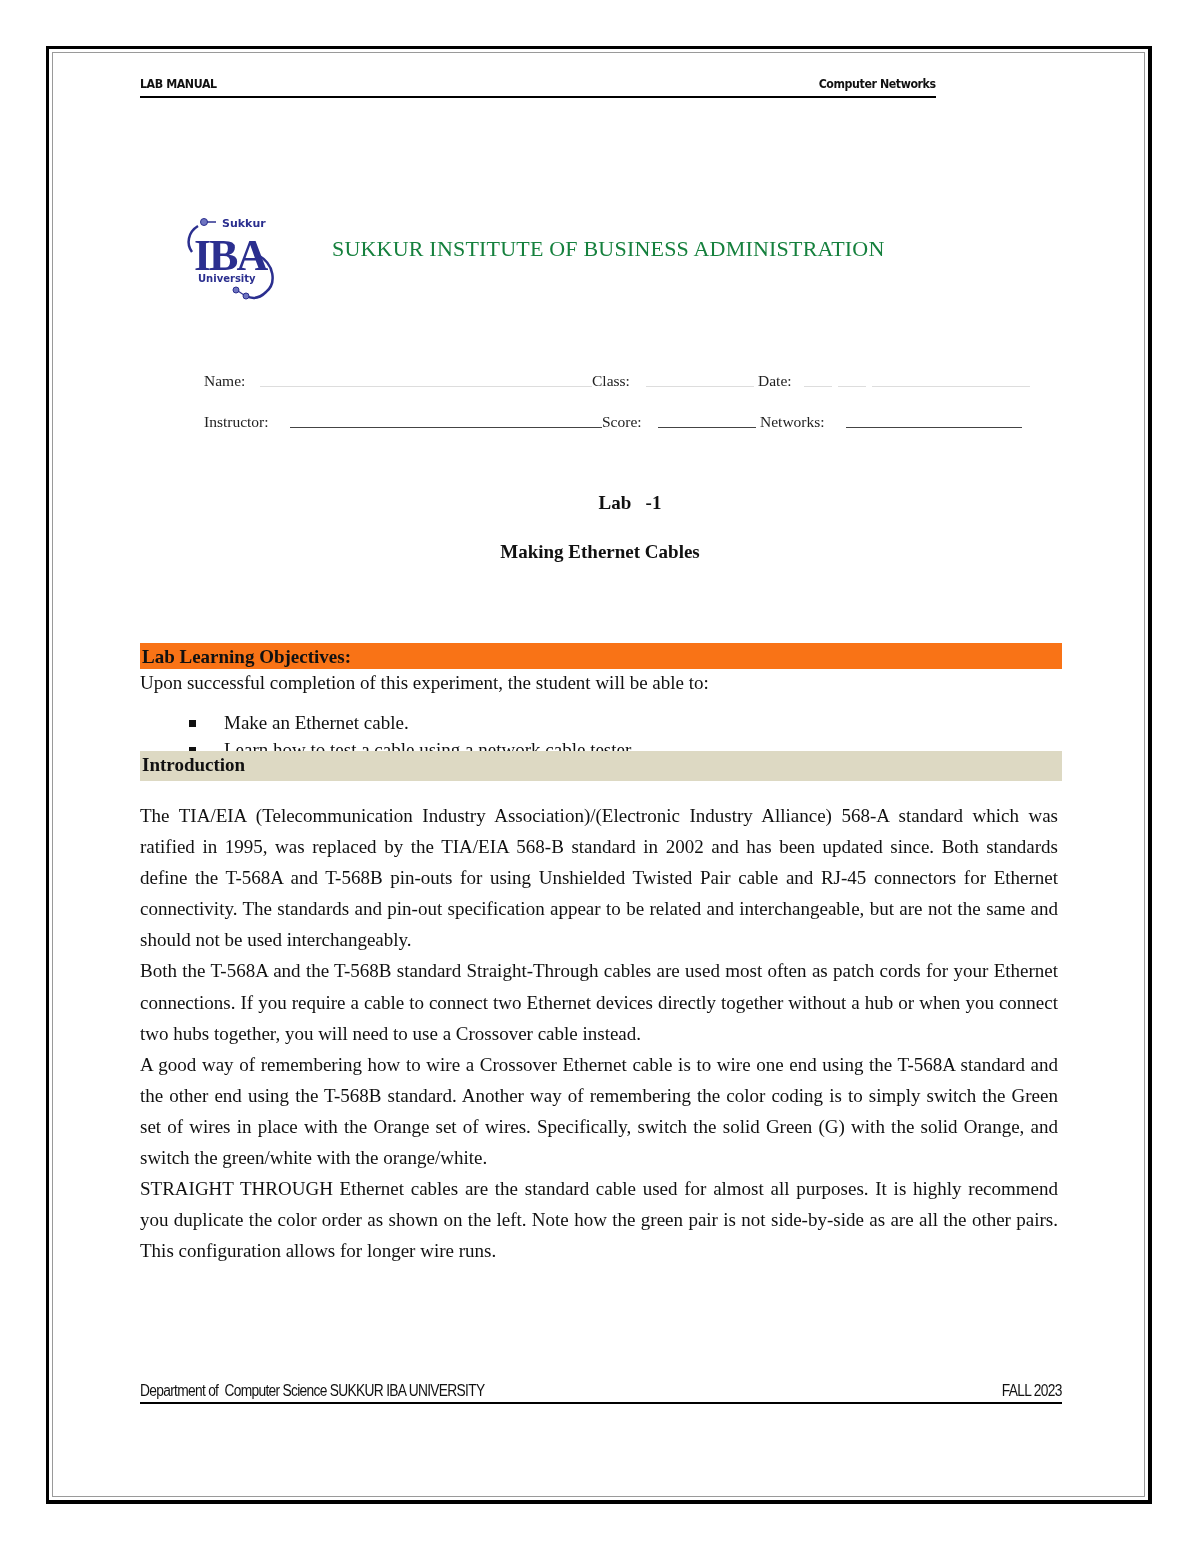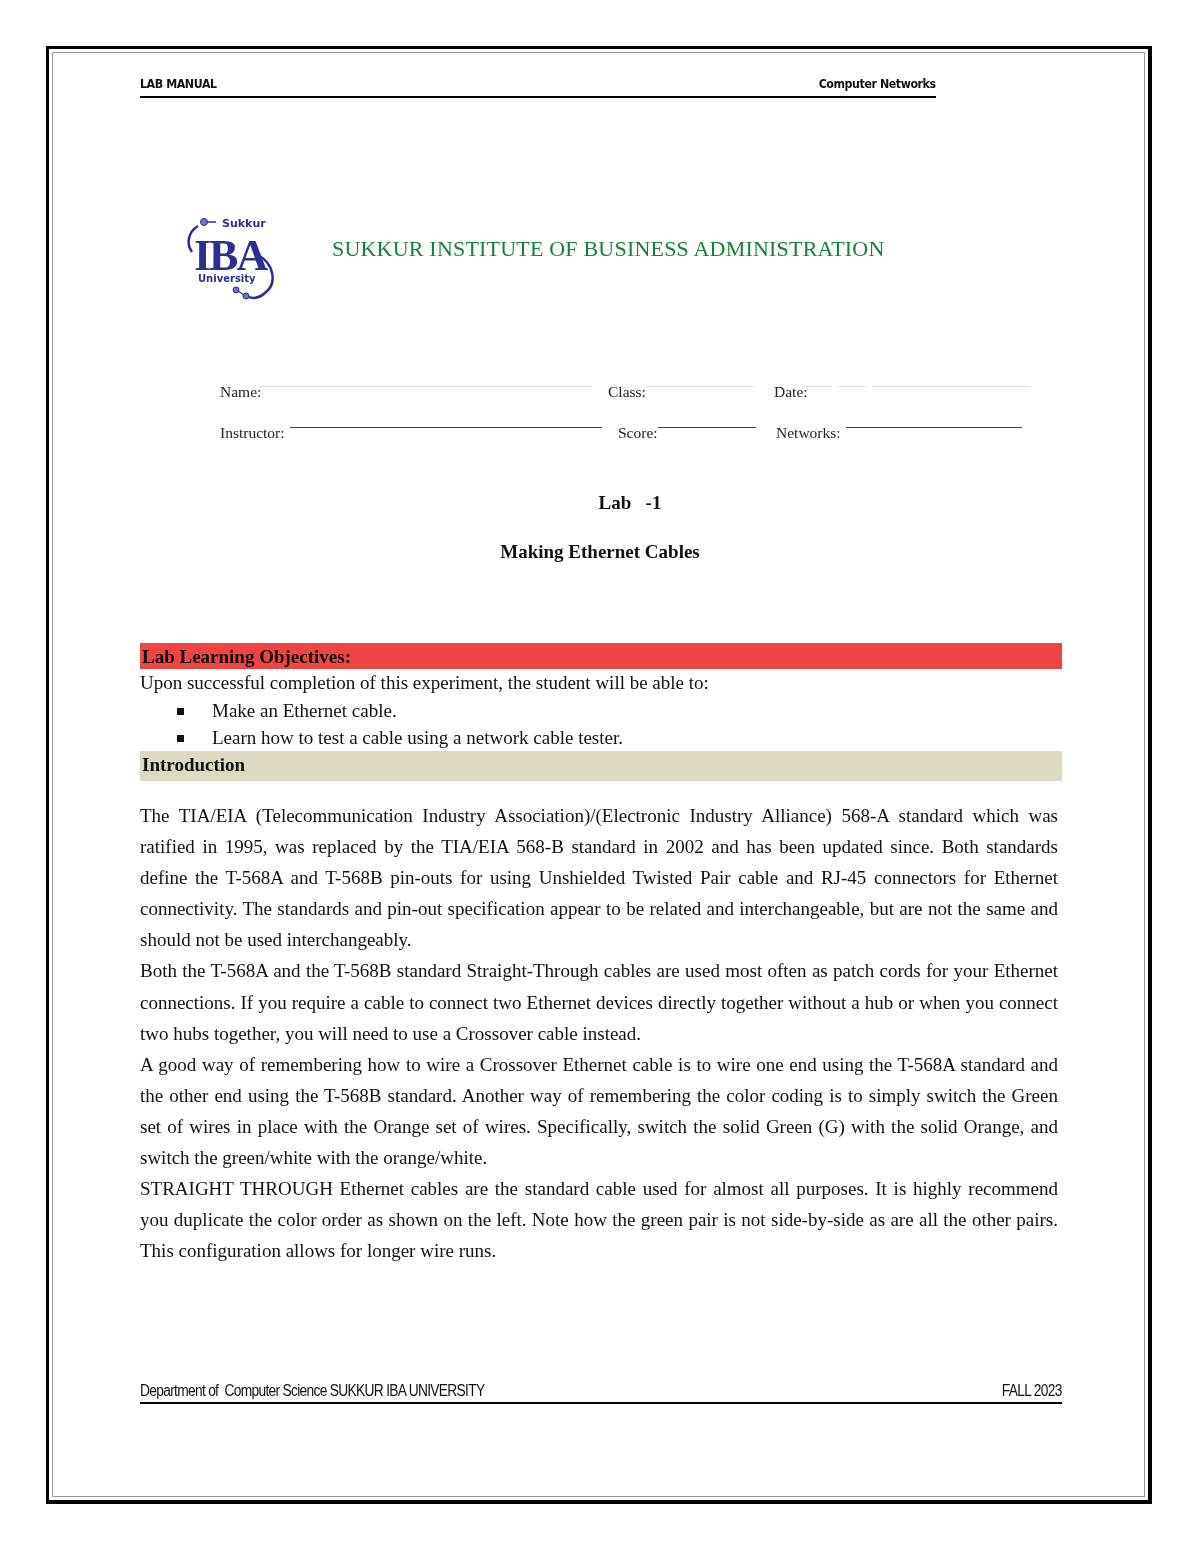--- a/index.html
+++ b/index.html
@@ -6,30 +6,30 @@
     body { width: 1200px; height: 1553px; position: relative; overflow: hidden; font-family: "Liberation Serif", serif; color: #111; }
     .frame-outer { position: absolute; left: 46px; top: 46px; width: 1106px; height: 1458px; border: 3px solid #000; border-right-width: 4px; border-bottom-width: 4px; box-sizing: border-box; }
     .frame-inner { position: absolute; left: 3px; top: 3px; right: 3px; bottom: 3px; border: 1px solid #9a9a9a; }
     .hdr { position: absolute; top: 76px; left: 140px; width: 796px; height: 20px; border-bottom: 2px solid #000; }
     .hdr-left, .hdr-right { position: absolute; top: 0; font-family: "DejaVu Sans", sans-serif; font-weight: bold; font-size: 13px; letter-spacing: -0.5px; transform: scaleX(0.85); }
     .hdr-left { left: 0; transform-origin: left center; }
     .hdr-right { right: 0; transform-origin: right center; }
     .logo { position: absolute; left: 184px; top: 212px; width: 104px; height: 94px; }
     .inst-name { position: absolute; left: 332px; top: 236px; font-family: "Liberation Serif", serif; font-size: 22px; color: #15803d; letter-spacing: 0.2px; }
     .form-row { position: absolute; left: 204px; font-size: 15.5px; color: #222; height: 20px; }
-    .form-row .lbl { position: absolute; top: 15px; margin-left: 16px; }
+    .form-row .lbl { position: absolute; top: 4px; }
     .form-row .line { position: absolute; top: 18px; height: 0; border-bottom: 1px solid #ddd; }
     .form-row .line.dark { border-bottom: 1px solid #444; }
     .title-lab { position: absolute; top: 492px; left: 0; width: 1200px; text-align: center; padding-left: 60px; box-sizing: border-box; font-weight: bold; font-size: 19px; white-space: pre; }
     .title-main { position: absolute; top: 541px; left: 0; width: 1200px; text-align: center; padding-left: 0px; box-sizing: border-box; font-weight: bold; font-size: 19px; }
     .band { position: absolute; left: 140px; width: 922px; height: 26px; font-weight: bold; font-size: 19px; line-height: 28px; padding-left: 2px; box-sizing: border-box; }
-    .band.obj { top: 643px; background: #ef4444; }
+    .band.obj { top: 643px; background: #f97316; }
     .band.intro { top: 751px; background: #ddd9c3; height: 30px; line-height: 28px; }
     .obj-intro { position: absolute; left: 140px; top: 672px; font-size: 19px; }
-    .bullets { position: absolute; left: 140px; top: 698px; margin: 0; padding: 0; list-style: none; font-size: 19px; }
+    .bullets { position: absolute; left: 140px; top: 698px; margin: 12px; padding: 0; list-style: none; font-size: 19px; }
     .bullets li { position: relative; padding-left: 72px; height: 27px; line-height: 26px; }
     .bullets li .sq { position: absolute; left: 37px; top: 10px; width: 7px; height: 7px; background: #111; }
     .body-text { position: absolute; left: 140px; top: 800px; width: 918px; font-size: 19px; line-height: 31.1px; text-align: justify; }
     .body-text p { margin: 0; }
     .footer { position: absolute; top: 1382px; left: 140px; width: 922px; height: 20px; border-bottom: 2px solid #000; font-family: Liberation Sans, sans-serif; font-size: 16px; }
     .footer .fl { position: absolute; left: 0; top: 0; letter-spacing: -0.8px; transform: scaleX(0.86); transform-origin: left center; white-space: pre; }
     .footer .fr { position: absolute; right: 0; top: 0; letter-spacing: -0.8px; transform: scaleX(0.86); transform-origin: right center; }
   </style>
 </head>
 <body>

